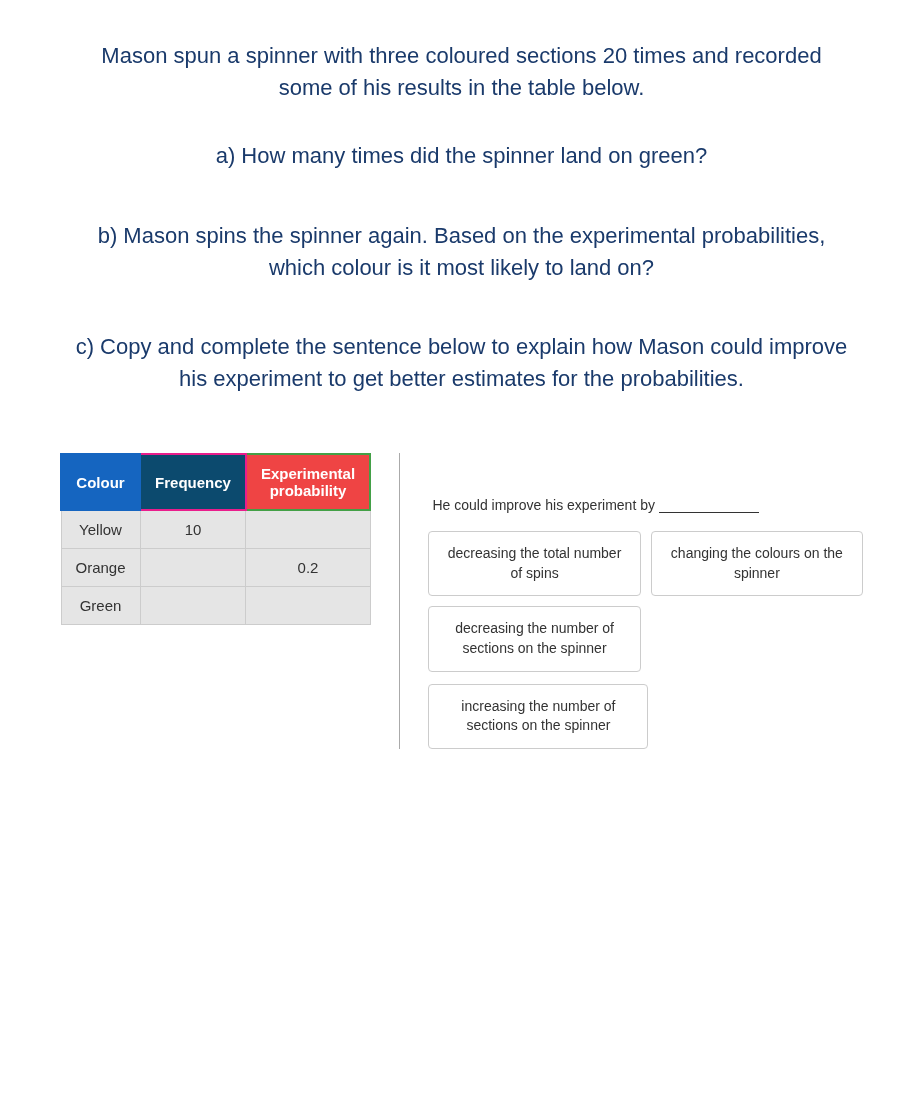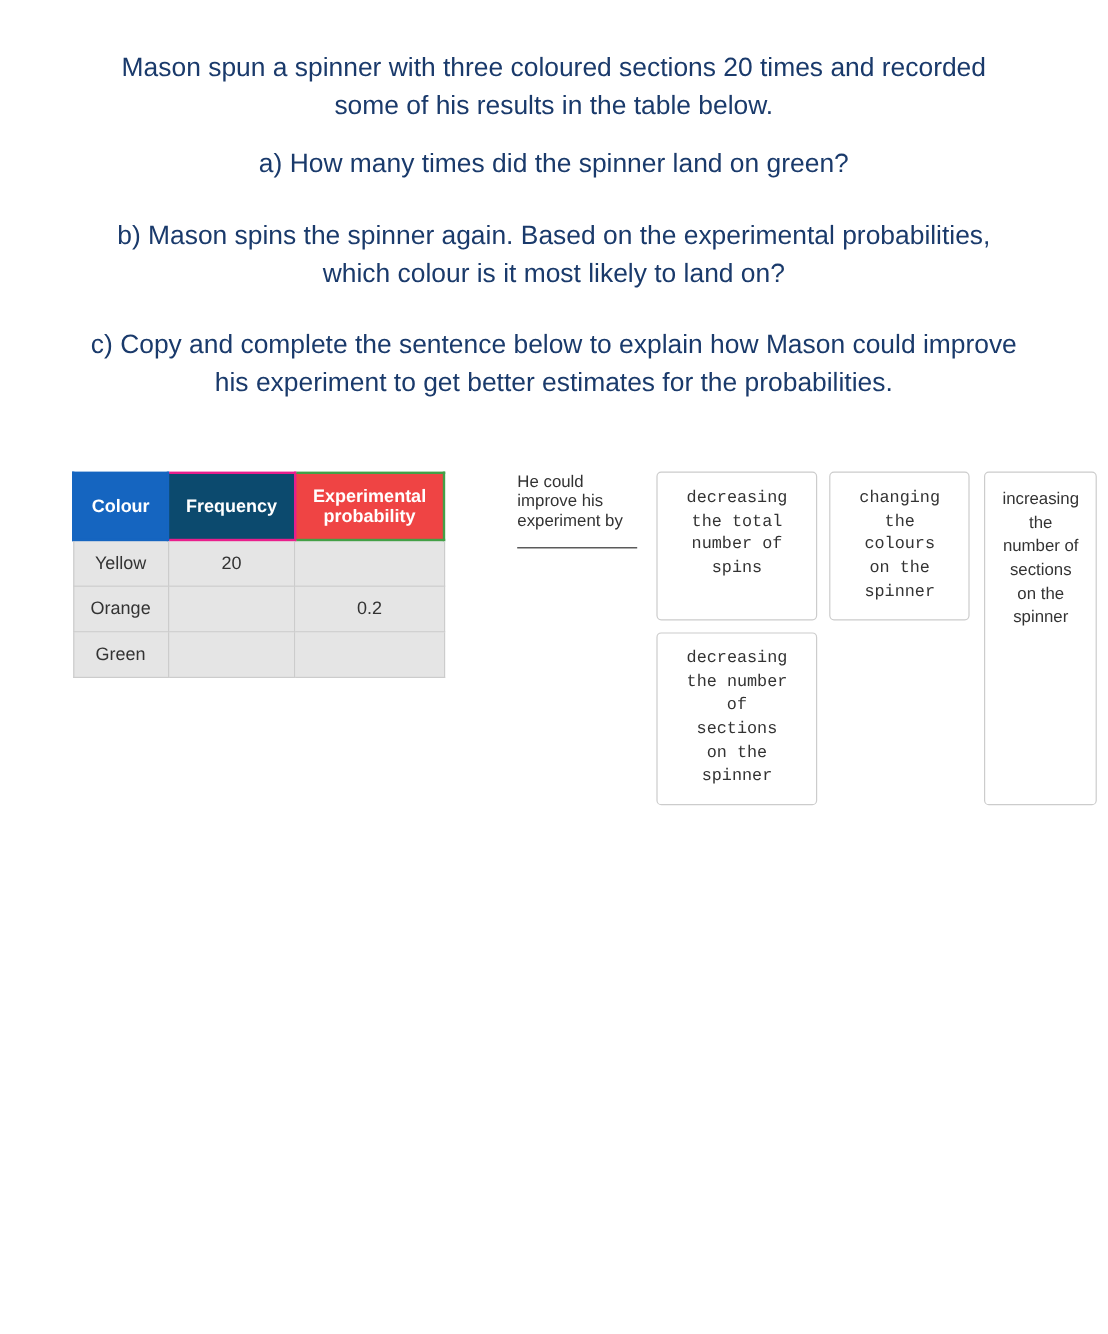--- a/index.html
+++ b/index.html
@@ -24,20 +24,21 @@
       max-width: 780px;
     }
 
     .question-part {
       text-align: center;
       font-size: 22px;
       line-height: 1.45;
       margin-bottom: 28px;
       color: #1a3a6b;
       max-width: 780px;
+      margin-top: 20px;
     }
 
     .bottom-section {
       display: flex;
       flex-direction: row;
       align-items: flex-start;
       gap: 20px;
       margin-top: 30px;
       width: 100%;
       max-width: 870px;
@@ -93,22 +94,23 @@
       background: #aaaaaa;
       align-self: stretch;
       margin: 0 8px;
       min-height: 280px;
     }
 
     
     .answer-section {
       flex: 1 1 auto;
       display: flex;
-      flex-direction: row;
+      flex-direction: column;
       gap: 12px;
+      margin-top: 44px;
     }
 
     .improve-text {
       font-size: 14px;
       color: #333333;
       margin-bottom: 6px;
       padding: 0 4px;
     }
 
     .improve-text span.underline-blank {
@@ -120,33 +122,32 @@
 
     .options-grid {
       display: grid;
       grid-template-columns: 1fr 1fr;
       gap: 10px;
     }
 
     .option-box {
       border: 1.5px solid #cccccc;
       border-radius: 4px;
-      padding: 12px 24px;
+      padding: 12px 12px;
       text-align: center;
       font-size: 14px;
       color: #333333;
       background: #ffffff;
       line-height: 1.4;
       cursor: pointer;
-      font-family: Liberation Mono, monospace;
     }
 
     .options-single {
       display: flex;
-      justify-content: center;
+      justify-content: flex-start;
     }
 
     .option-box-single {
       border: 1.5px solid #cccccc;
       border-radius: 4px;
       padding: 12px 14px;
       text-align: center;
       font-size: 14px;
       color: #333333;
       background: #ffffff;
@@ -173,21 +174,21 @@
       <thead>
         <tr>
           <th class="colour-header">Colour</th>
           <th class="frequency-header">Frequency</th>
           <th class="experimental-header">Experimental<br>probability</th>
         </tr>
       </thead>
       <tbody>
         <tr>
           <td>Yellow</td>
-          <td>20</td>
+          <td>10</td>
           <td></td>
         </tr>
         <tr>
           <td>Orange</td>
           <td></td>
           <td>0.2</td>
         </tr>
         <tr>
           <td>Green</td>
           <td></td>

